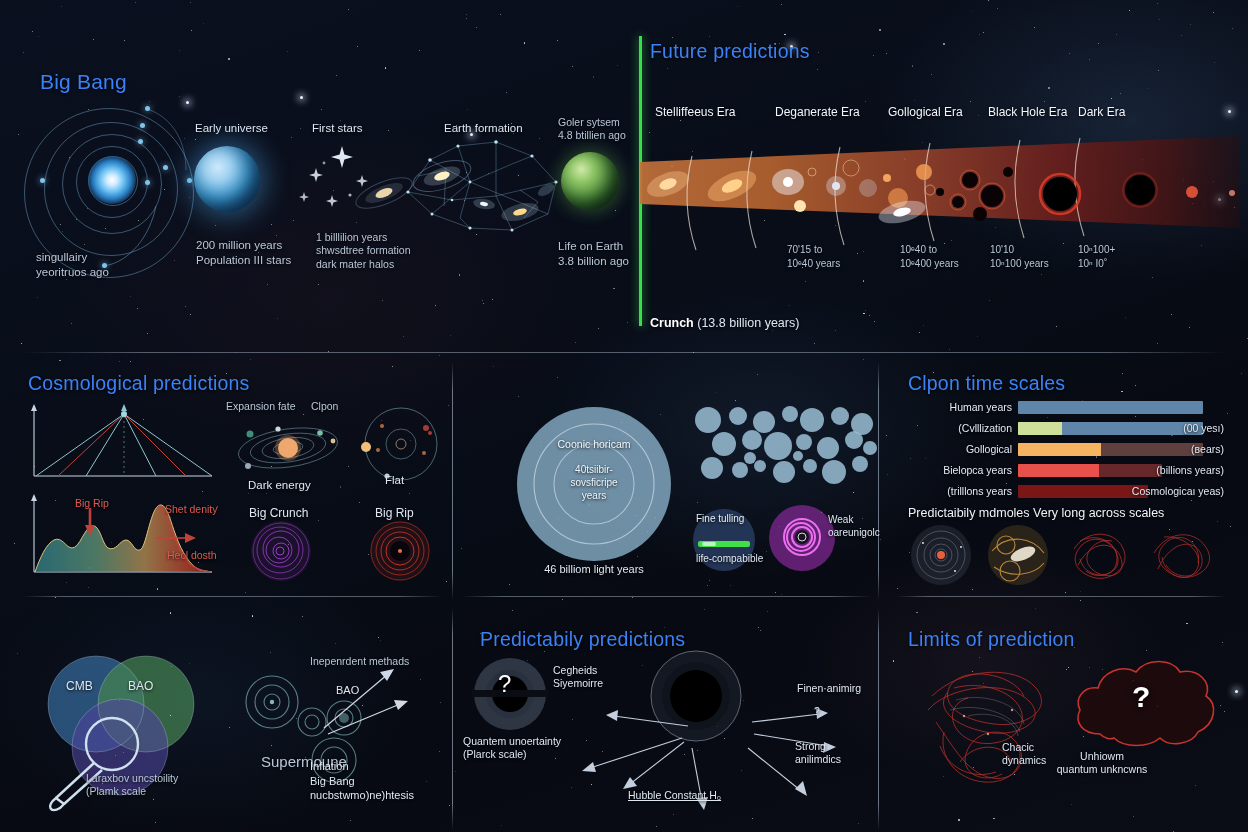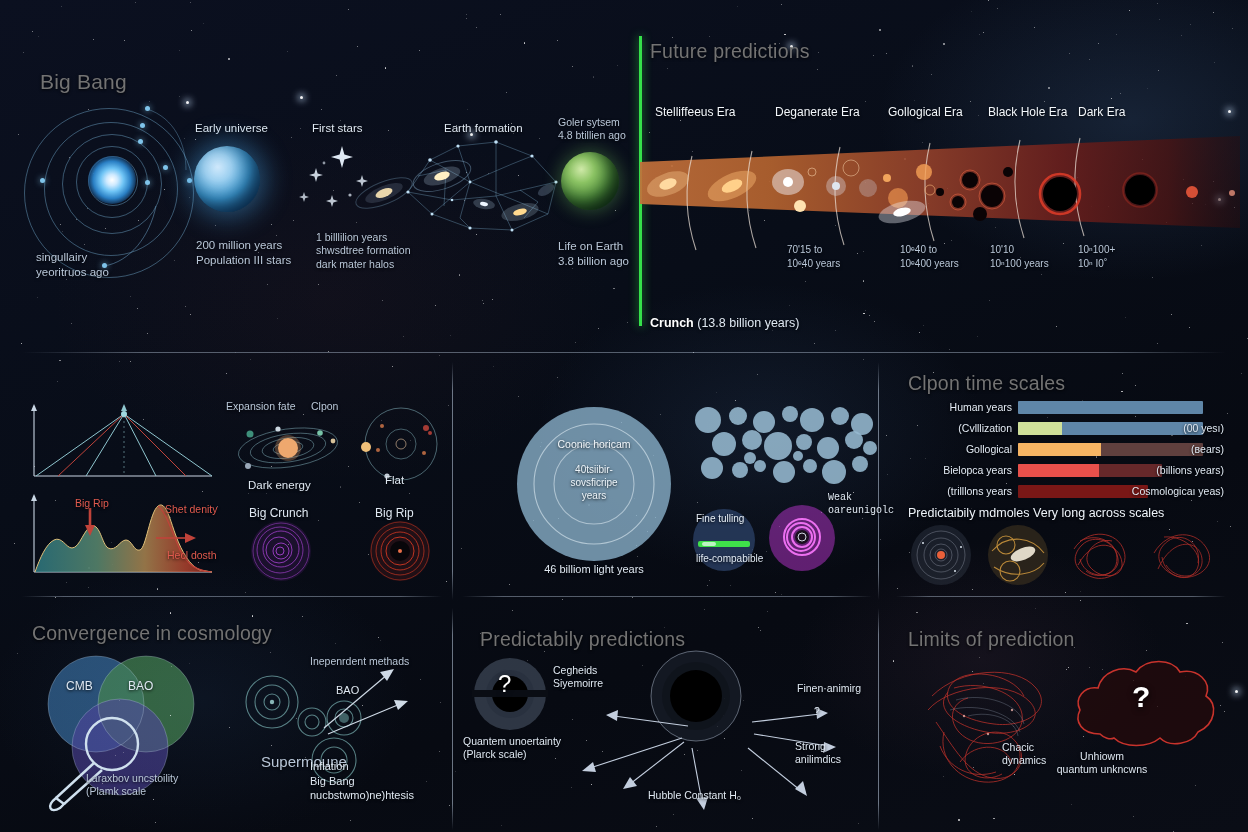--- a/index.html
+++ b/index.html
@@ -19,21 +19,21 @@
       radial-gradient(ellipse 300px 200px at 200px 700px, rgba(40,70,110,.16), transparent 70%),
       radial-gradient(ellipse 320px 210px at 760px 430px, rgba(55,85,125,.20), transparent 70%),
       radial-gradient(ellipse 260px 170px at 980px 660px, rgba(80,50,70,.18), transparent 70%),
       radial-gradient(ellipse 400px 260px at 330px 300px, rgba(90,40,45,.10), transparent 70%),
       linear-gradient(160deg,#0b1020 0%,#080d18 40%,#070a12 70%,#0a0d16 100%);
   }
   .stars{position:absolute;inset:0;}
   .st{position:absolute;background:#fff;border-radius:50%;}
 
   
-  .sect-title{font-size:19.5px;font-weight:400;color:#737373;letter-spacing:.2px;
+  .sect-title{font-size:19.5px;font-weight:400;color:#3b82f6;letter-spacing:.2px;
     text-shadow:0 1px 3px rgba(0,0,0,.8);position:absolute;white-space:nowrap;}
   .lbl{position:absolute;font-size:11.5px;color:#dfe8f2;white-space:nowrap;
      text-shadow:0 1px 3px rgba(0,0,0,.85);line-height:1.28;}
   .lbl.dim{color:#b9c7d8;}
   .lbl.center{text-align:center;transform:translateX(-50%);}
   .lbl.red{color:#e05a4e;}
 
   .divider-v{position:absolute;width:1px;background:linear-gradient(180deg,rgba(190,205,225,0),rgba(190,205,225,.55) 12%,rgba(190,205,225,.55) 88%,rgba(190,205,225,0));}
   .divider-h{position:absolute;height:1px;background:linear-gradient(90deg,rgba(190,205,225,0),rgba(190,205,225,.42) 10%,rgba(190,205,225,.42) 90%,rgba(190,205,225,0));}
 
@@ -721,20 +721,21 @@
 
   <div class="divider-h" style="left:22px;top:352px;width:1204px;"></div>
   <div class="divider-v" style="left:452px;top:362px;height:238px;"></div>
   <div class="divider-v" style="left:878px;top:362px;height:238px;"></div>
   <div class="divider-h" style="left:22px;top:596px;width:420px;"></div>
   <div class="divider-h" style="left:462px;top:596px;width:410px;"></div>
   <div class="divider-h" style="left:896px;top:596px;width:330px;"></div>
   <div class="divider-v" style="left:452px;top:608px;height:222px;"></div>
   <div class="divider-v" style="left:878px;top:608px;height:222px;"></div>
 
+  <div class="sect-title" style="left:28px;top:372px;">Cosmological predictions</div>
 
   <svg style="left:28px;top:402px;width:190px;height:80px;">
     <line x1="6" y1="4" x2="6" y2="74" stroke="#c9d6e4" stroke-width="1.1"></line>
     <polygon points="6,2 3,9 9,9" fill="#c9d6e4"></polygon>
     <line x1="6" y1="74" x2="184" y2="74" stroke="#c9d6e4" stroke-width="1.1"></line>
     <g stroke="#8fc6cf" stroke-width="1" fill="none">
       <line x1="96" y1="12" x2="8" y2="74"></line>
       <line x1="96" y1="12" x2="184" y2="74"></line>
       <line x1="96" y1="12" x2="58" y2="74"></line>
       <line x1="96" y1="12" x2="128" y2="74"></line>
@@ -888,21 +889,21 @@
   <svg style="left:768px;top:504px;width:68px;height:68px;">
     <circle cx="34" cy="34" r="33" fill="rgba(170,50,190,.55)"></circle>
     <g fill="none" stroke="#ec6ff0" stroke-width="2">
       <circle cx="34" cy="33" r="18"></circle>
         <circle cx="33" cy="33" r="14"></circle>
         <circle cx="34" cy="33" r="10"></circle>
     </g>
     <circle cx="34" cy="33" r="7" fill="#1b1120"></circle>
     <circle cx="34" cy="33" r="4" fill="none" stroke="#cfd8e2"></circle>
   </svg>
-  <div class="lbl" style="left:828px;top:492px;font-size:10px;white-space:pre-line;font-family:Liberation Mono, monospace;">Weak
+  <div class="lbl" style="left:828px;top:514px;font-size:10px;white-space:pre-line;">Weak
 oareunigolc</div>
 
   <div class="sect-title" style="left:908px;top:372px;">Clpon time scales</div>
   <div id="deeptime-bars">
       <div class="bar-row" style="left:1018px;top:400px;">
         <div class="bar-track" style="width:185.0px;background:#5f86a8;"></div>
       </div>
       <div class="bar-name" style="left:0;width:1012px;top:401px;position:absolute;text-align:right;">Human years</div>
       <div class="bar-row" style="left:1018px;top:421px;">
         <div class="bar-track" style="width:185.0px;background:#5f86a8;">
@@ -964,21 +965,20 @@
       <path d="M-22,10 C-6,-20 20,-12 22,8 C24,22 2,26 -10,12 C-20,0 -4,-18 12,-14"></path>
       <path d="M-20,-14 C0,-24 22,-10 16,10 C10,26 -16,22 -20,4"></path>
     </g>
     <g transform="translate(272,31)" fill="none" stroke="#c8332c" stroke-width=".8" opacity=".85">
       <path d="M-28,-2 C-14,-26 16,-26 26,-4 C34,14 10,28 -8,20 C-26,12 -28,-4 -14,-14 C0,-24 20,-12 16,8"></path>
       <path d="M-24,14 C-8,-22 22,-14 20,8 C18,24 -6,26 -16,10"></path>
       <path d="M-18,-18 C4,-20 24,0 14,16 C4,30 -18,20 -20,2"></path>
     </g>
   </svg>
 
-  <div class="sect-title" style="left:32px;top:622px;">Convergence in cosmology</div>
 
   <svg style="left:34px;top:652px;width:190px;height:150px;">
     <g style="mix-blend-mode:screen">
       <circle cx="62" cy="52" r="48" fill="rgba(46,95,143,.72)"></circle>
       <circle cx="112" cy="52" r="48" fill="rgba(60,122,58,.72)"></circle>
       <circle cx="86" cy="95" r="48" fill="rgba(70,55,140,.62)"></circle>
     </g>
     <g stroke="rgba(200,220,238,.28)" fill="none">
       <circle cx="62" cy="52" r="48"></circle>
         <circle cx="112" cy="52" r="48"></circle>
@@ -1057,21 +1057,21 @@
         <polygon points="366,97 354,92 353,103" fill="#c3cede" stroke="none"></polygon>
       <line x1="278" y1="98" x2="330" y2="140"></line>
         <polygon points="337,146 325,139 333,131" fill="#c3cede" stroke="none"></polygon>
     </g>
   </svg>
 
   <div class="lbl" style="left:553px;top:664px;font-size:10.5px;white-space:pre-line;">Cegheids
 Siyemoirre</div>
   <div class="lbl" style="left:463px;top:735px;font-size:10.5px;white-space:pre-line;">Quantem unoertainty
 (Plarck scale)</div>
-  <div class="lbl" style="left:648px;top:789px;font-size:10.5px;">Hubble Constant H₀</div>
+  <div class="lbl" style="left:628px;top:789px;font-size:10.5px;text-decoration:underline;">Hubble Constant H₀</div>
   <div class="lbl" style="left:797px;top:682px;font-size:10.5px;">Finen·animirg</div>
   <div class="lbl" style="left:814px;top:705px;font-size:10.5px;">?</div>
   <div class="lbl" style="left:795px;top:740px;font-size:10.5px;white-space:pre-line;">Strong
 anilimdics</div>
 
   <div class="sect-title" style="left:908px;top:628px;">Limits of prediction</div>
 
   <svg style="left:920px;top:662px;width:140px;height:130px;">
     <g fill="none" stroke="#c8332c" stroke-width=".8" opacity=".9">
       <path d="M12,34 C40,6 96,2 116,26 C134,48 104,66 74,62 C40,58 20,42 30,24 C42,4 92,10 104,34"></path>

